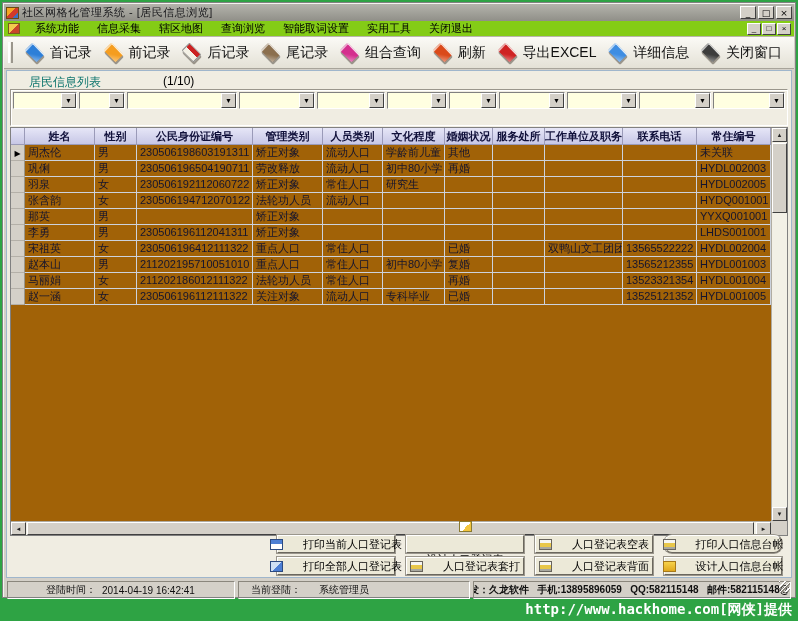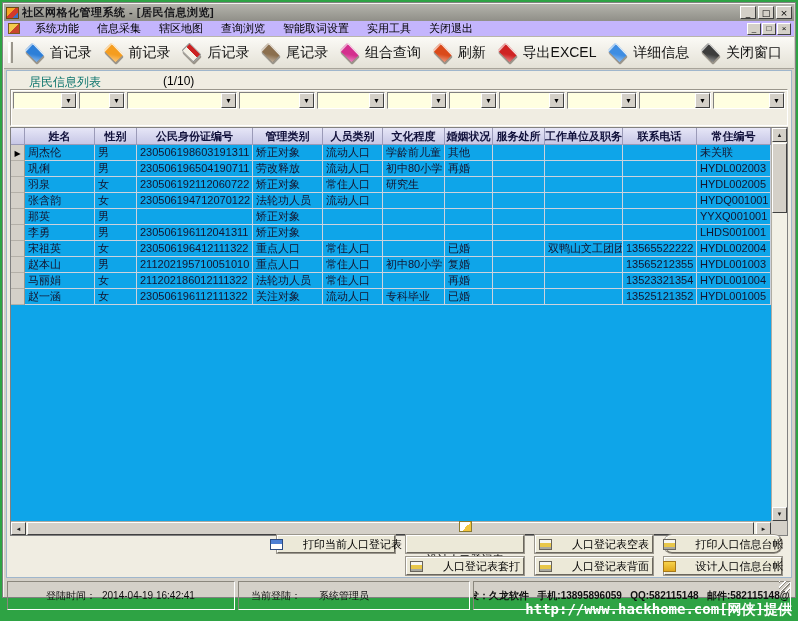--- a/index.html
+++ b/index.html
@@ -20,32 +20,32 @@
   }
   
   .titlebar {
     position: absolute; left: 1px; right: 1px; top: 1px; height: 17px;
     background: linear-gradient(180deg,#b4b4ac,#908f88);
     display: flex; align-items: center; padding: 0 2px;
   }
   .app-icon { width: 13px; height: 12px; margin-right: 3px;
     background: linear-gradient(135deg,#f5a623 0 40%,#d23b2a 40% 75%,#3c6fc4 75%);
     border: 1px solid #6b4a12; }
-  .title-text { font-weight: bold; color: #17171a; font-size: 11px; letter-spacing: .5px;
+  .title-text { font-weight: normal; color: #17171a; font-size: 11px; letter-spacing: .5px;
     flex: 1; white-space: nowrap; overflow: hidden; }
   .winbtns { display: flex; gap: 2px; }
   .wbtn {
     width: 16px; height: 13px; background: #d4d0c8; font-size: 9px; line-height: 10px;
     border: 1px solid; border-color: #fff #404040 #404040 #fff;
     text-align: center; font-family: "DejaVu Sans", sans-serif; padding: 0;
   }
   
   .menubar {
     position: absolute; left: 1px; right: 1px; top: 18px; height: 16px;
-    background: #c4b5fd; display: flex; align-items: center; padding: 0 3px;
+    background: #84cc16; display: flex; align-items: center; padding: 0 3px;
     border-bottom: 1px solid #b9b5ac;
   }
   .menu-doc-icon { width: 12px; height: 11px; margin: 0 6px 0 1px;
     background: linear-gradient(135deg,#f2cb4e 0 50%,#c8452c 50%); border: 1px solid #7a5a20; }
   .menu-items { display: flex; flex: 1; }
   .menu-item { padding: 1px 9px; color: #000; white-space: nowrap; }
   .mdibtns { display: flex; gap: 1px; }
   .mdibtn { width: 14px; height: 12px; font-size: 8px; line-height: 9px; background: #d4d0c8;
     border: 1px solid; border-color: #fff #404040 #404040 #fff; text-align: center; padding: 0; }
   
@@ -82,21 +82,21 @@
   .combos { display: flex; gap: 2px; padding: 2px 2px 0 2px; }
   .combo { height: 17px; background: #ffffe1; border: 1px solid; border-color: #808080 #fff #fff #808080;
     display: flex; align-items: stretch; justify-content: flex-end; flex-grow: 1; }
   .combo-btn { width: 15px; background: #d4d0c8; border: 1px solid; border-color: #fff #404040 #404040 #fff;
     font-size: 7px; color: #000; text-align: center; line-height: 13px; padding: 0; }
   
   .grid {
     position: absolute; top: 56px; left: 3px; right: 3px; height: 409px;
     background: #fff; border: 1px solid #808080;
   }
-  .gbody { position: absolute; left: 0; top: 0; right: 16px; bottom: 14px; background: #0ea5e9; overflow: hidden; }
+  .gbody { position: absolute; left: 0; top: 0; right: 16px; bottom: 14px; background: #a16207; overflow: hidden; }
   .grow, .ghead {
     display: grid;
     grid-template-columns: 14px 70px 42px 116px 70px 60px 62px 48px 52px 78px 74px minmax(0,1fr);
   }
   .ghead { height: 17px; }
   .ghead .hcell {
     background: linear-gradient(180deg,#e6e6f7,#c7c7e6);
     border-right: 1px solid #9a9ab8; border-bottom: 1px solid #9a9ab8;
     font-weight: bold; color: #10103a; text-align: center; line-height: 16px;
     white-space: nowrap; overflow: hidden; font-size: 11px;
@@ -128,21 +128,21 @@
     display: flex; align-items: center; justify-content: center; gap: 20px; white-space: nowrap; padding: 0 2px; }
   .ic { width: 13px; height: 11px; display: inline-block; flex: 0 0 auto; }
   .printer-icon { background: linear-gradient(#f6f6f2 0 3px,#e8c74a 3px 7px,#a8a8a0 7px); border: 1px solid #68645c; }
   .print-form-icon { background: linear-gradient(#4d7fd4 0 4px,#fff 4px); border: 1px solid #2c4a80; }
   .design-form-icon { background: linear-gradient(135deg,#fff 55%,#f3c63f 55%); border: 1px solid #8a7a30; }
   .print-all-icon { background: linear-gradient(135deg,#cfe0f4 50%,#4d7fd4 50%); border: 1px solid #2c4a80; }
   .folder-icon { background: linear-gradient(#f7d24a,#e0a81e); border: 1px solid #a7791a; }
   
   .statusbar { position: absolute; left: 2px; right: 2px; bottom: 2px; height: 15px;
     display: flex; gap: 3px; padding: 1px 2px 0 2px; background: #d4d0c8; }
-  .spanel { border: 1px solid; border-color: #8a867c #fff #fff #8a867c; height: 29px;
+  .spanel { border: 1px solid; border-color: #8a867c #fff #fff #8a867c; height: 18px;
     font-size: 10px; color: #101010; white-space: pre; overflow: hidden;
     display: flex; align-items: center; }
   .sp1 { width: 228px; padding-left: 38px; }
   .sp2 { width: 232px; padding-left: 12px; }
   .sp3 { flex: 1; justify-content: center; font-weight: bold; }
   .grip { position: absolute; right: 3px; bottom: 3px; width: 11px; height: 11px;
     background: repeating-linear-gradient(135deg,#fff 0 1px,#8a867c 1px 2px,transparent 2px 4px); }
   
   .watermark { position: absolute; left: 0; right: 0; bottom: 0; height: 23px;
     display: flex; align-items: center; justify-content: flex-end; padding-right: 6px;
@@ -440,20 +440,24 @@
           <span>设计人口登记表</span>
         </button>
         <button class="abtn" style="grid-area: 1 / 3;">
           <span class="ic printer-icon"></span>
           <span>人口登记表空表</span>
         </button>
         <button class="abtn" style="grid-area: 1 / 4; border-radius: 8px;">
           <span class="ic printer-icon"></span>
           <span>打印人口信息台帐</span>
         </button>
+        <button class="abtn" style="grid-area: 2 / 1;">
+          <span class="ic print-all-icon"></span>
+          <span>打印全部人口登记表</span>
+        </button>
         <button class="abtn" style="grid-area: 2 / 2;">
           <span class="ic printer-icon"></span>
           <span>人口登记表套打</span>
         </button>
         <button class="abtn" style="grid-area: 2 / 3;">
           <span class="ic printer-icon"></span>
           <span>人口登记表背面</span>
         </button>
         <button class="abtn" style="grid-area: 2 / 4;">
           <span class="ic folder-icon"></span>

